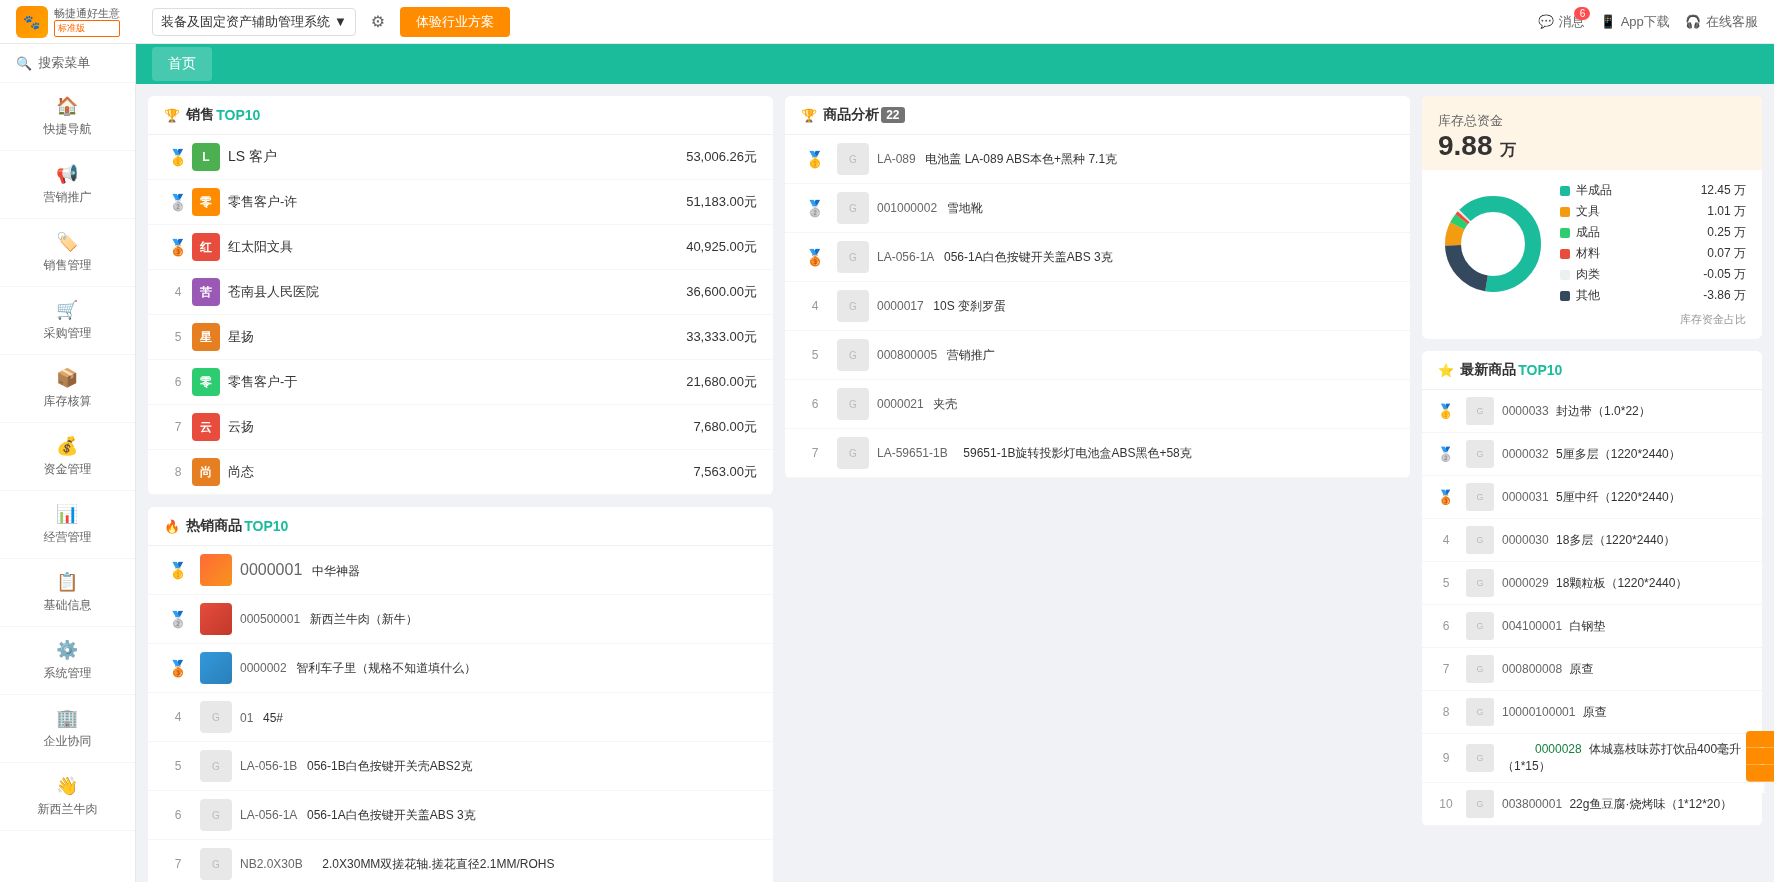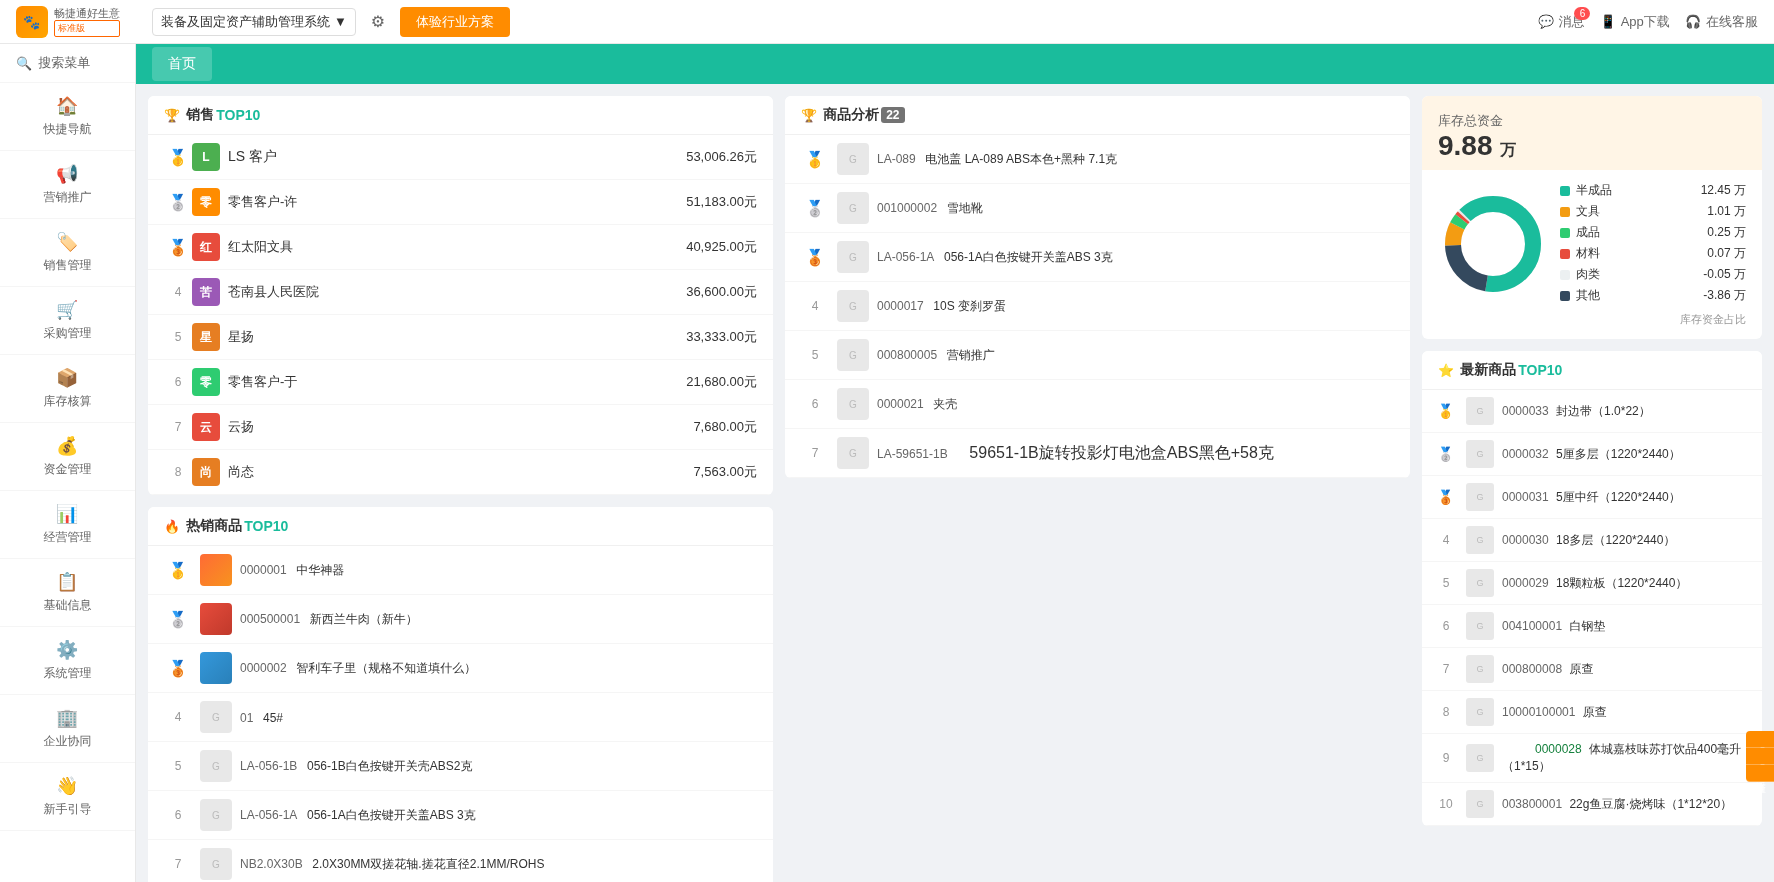--- a/index.html
+++ b/index.html
@@ -131,21 +131,21 @@
   <div class="sidebar-item">
     <span class="sidebar-icon">⚙️</span>
     <span>系统管理</span>
   </div>
   <div class="sidebar-item">
     <span class="sidebar-icon">🏢</span>
     <span>企业协同</span>
   </div>
   <div class="sidebar-item">
     <span class="sidebar-icon">👋</span>
-    <span>新手引导</span>
+    <span>新西兰牛肉</span>
   </div>
 </div>
 
 <div class="full-content">
 
   <div class="top-nav">
     <div class="nav-tab active">首页</div>
   </div>
 
   <div style="display: flex; gap: 0; padding: 12px; align-items: flex-start;">
@@ -231,21 +231,21 @@
           <span class="section-title">热销商品</span>
           <span style="color:#1abc9c; font-size:14px; font-weight:bold; margin-left:2px;">TOP10</span>
         </div>
         <div id="hot-products-container">
             <div class="product-row">
     <div style="width:28px;display:flex;align-items:center;justify-content:center;">
                 <span style="font-size:16px;">🥇</span>
               </div>
     <div style="width:32px;height:32px;background:linear-gradient(135deg,#ff6b35,#f7931e);border-radius:4px;"></div>
     <div>
-      <span style="font-size:12px;color:#666;">0000001</span>
+      <span style="font-size:16px;color:#666;">0000001</span>
       <span style="font-size:12px;color:#333;margin-left:6px;">中华神器</span>
     </div>
   </div>
             <div class="product-row">
     <div style="width:28px;display:flex;align-items:center;justify-content:center;">
                 <span style="font-size:16px;">🥈</span>
               </div>
     <div style="width:32px;height:32px;background:linear-gradient(135deg,#e74c3c,#c0392b);border-radius:4px;"></div>
     <div>
       <span style="font-size:12px;color:#666;">000500001</span>
@@ -292,21 +292,21 @@
       <span style="font-size:12px;color:#333;margin-left:6px;">056-1A白色按键开关盖ABS 3克</span>
     </div>
   </div>
             <div class="product-row">
     <div style="width:28px;display:flex;align-items:center;justify-content:center;">
                 <span style="font-size:12px;color:#999;">7</span>
               </div>
     <div style="width:32px;height:32px;background:#e8e8e8;border-radius:4px;display:flex;align-items:center;justify-content:center;font-size:10px;color:#bbb;">G</div>
     <div>
       <span style="font-size:12px;color:#666;">NB2.0X30B</span>
-      <span style="font-size:12px;color:#333;margin-left:6px;">2.0X30MM双搓花轴.搓花直径2.1MM/ROHS</span>
+      <span style="font-size:12px;color:#333;margin-left:16px;">2.0X30MM双搓花轴.搓花直径2.1MM/ROHS</span>
     </div>
   </div>
           </div>
       </div>
     </div>
 
     <div style="flex: 1; min-width: 0; margin: 0 12px;">
       <div class="section-card">
         <div class="section-title-row">
           <span style="color:#ff8c00; margin-right:6px;">🏆</span>
@@ -374,21 +374,21 @@
       <span style="font-size:12px;color:#333;margin-left:6px;">夹壳</span>
     </div>
   </div>
             <div class="product-row">
     <div style="width:28px;display:flex;align-items:center;justify-content:center;">
                 <span style="font-size:12px;color:#999;">7</span>
               </div>
     <div style="width:32px;height:32px;background:#e8e8e8;border-radius:4px;display:flex;align-items:center;justify-content:center;font-size:10px;color:#bbb;">G</div>
     <div style="flex:1;">
       <span style="font-size:12px;color:#666;">LA-59651-1B</span>
-      <span style="font-size:16px;color:#333;margin-left:18px;">59651-1B旋转投影灯电池盒ABS黑色+58克</span>
+      <span style="font-size:12px;color:#333;margin-left:12px;">59651-1B旋转投影灯电池盒ABS黑色+58克</span>
     </div>
   </div>
           </div>
       </div>
     </div>
 
     <div style="flex: 0 0 340px; width: 340px;">
 
       <div class="section-card">
         <div style="background: #fff5e6; padding: 16px 16px 8px;">

